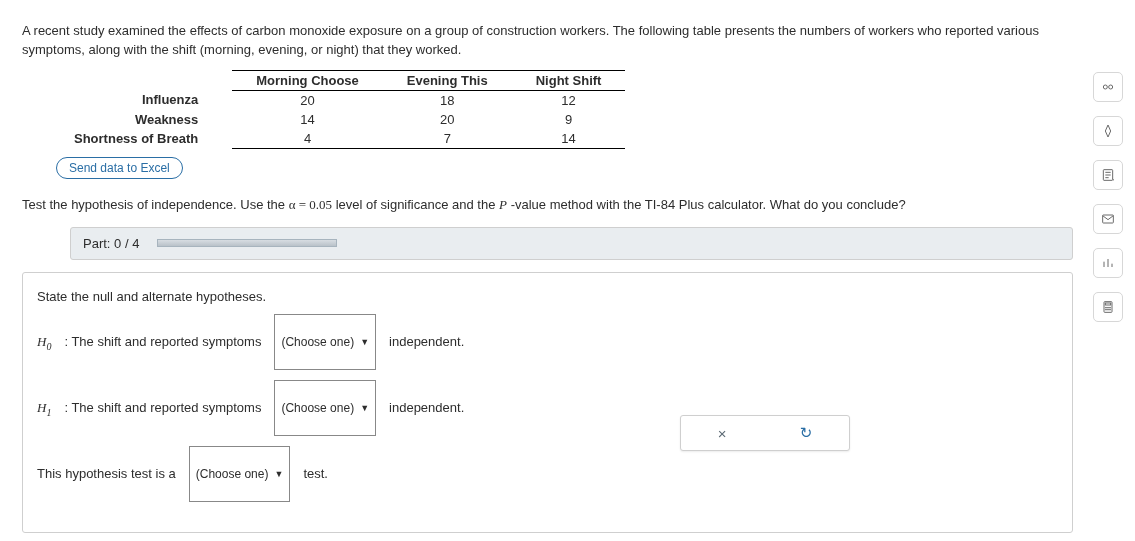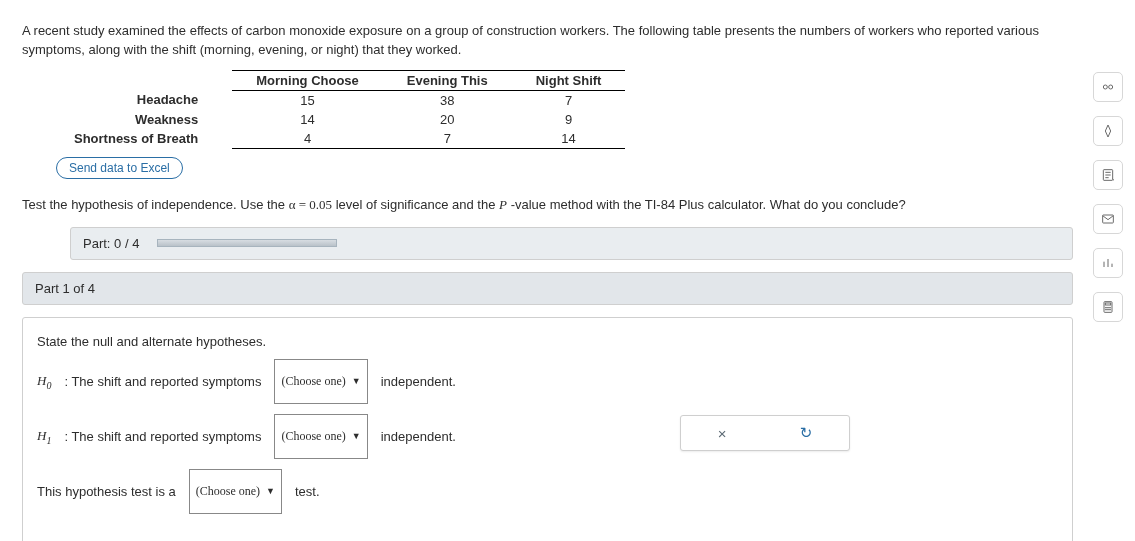--- a/index.html
+++ b/index.html
@@ -64,23 +64,22 @@
     position:relative;overflow:hidden;
   }
   .pbar::before{content:"";position:absolute;inset:0;background:linear-gradient(#d7dde2,#b9c2c9);}
 
   .qbody{padding:16px 14px 20px;}
   .qline{margin:10px 0;display:flex;align-items:center;flex-wrap:wrap;gap:13px;}
   .mi{font-family:"Times New Roman",serif;font-style:italic;}
   .misub{font-family:"Times New Roman",serif;font-style:italic;font-size:10px;position:relative;top:4px;}
   .select{
     display:inline-flex;align-items:center;gap:6px;
-    border:1px solid #888;padding:14px 6px;background:#fff;font-size:12px;
+    border:1px solid #888;padding:20px 6px;background:#fff;font-size:12px;
     cursor:pointer;
-    font-family:Liberation Serif, serif;
   }
   .select .tri{font-size:9px;}
 
   .feedback{
     position:absolute;left:680px;top:415px;
     width:170px;height:36px;border:1px solid var(--border);border-radius:3px;
     background:#fff;box-shadow:0 1px 2px rgba(0,0,0,0.08);
     display:flex;align-items:center;justify-content:space-around;
   }
   .fb-btn{font-size:15px;color:#5c6a74;padding:4px 10px;cursor:pointer;}
@@ -110,24 +109,24 @@
     <thead>
       <tr>
         <th></th>
         <th>Morning Choose</th>
         <th>Evening This</th>
         <th>Night Shift</th>
       </tr>
     </thead>
     <tbody>
       <tr>
-        <td class="rowlabel">Headache</td>
-        <td>15</td>
-        <td>38</td>
-        <td>7</td>
+        <td class="rowlabel">Influenza</td>
+        <td>20</td>
+        <td>18</td>
+        <td>12</td>
       </tr>
       <tr>
         <td class="rowlabel">Weakness</td>
         <td>14</td>
         <td>20</td>
         <td>9</td>
       </tr>
       <tr>
         <td class="rowlabel">Shortness of Breath</td>
         <td>4</td>
@@ -145,23 +144,20 @@
     <span> level of significance and the </span>
     <span class="mi">P</span>
     <span>-value method with the TI-84 Plus calculator. What do you conclude?</span>
   </div>
 
   <div class="partbox counter">
     <span>Part: 0 / 4</span>
     <span class="pbar"></span>
   </div>
 
-  <div class="partbox hdr">
-    <span>Part 1 of 4</span>
-  </div>
 
   <div class="partbox">
     <div class="qbody">
       <div>State the null and alternate hypotheses.</div>
 
       <div class="qline">
         <span><span class="mi">H</span><span class="misub">0</span></span>
         <span>: The shift and reported symptoms </span>
         <span class="select">
           <span>(Choose one)</span>

